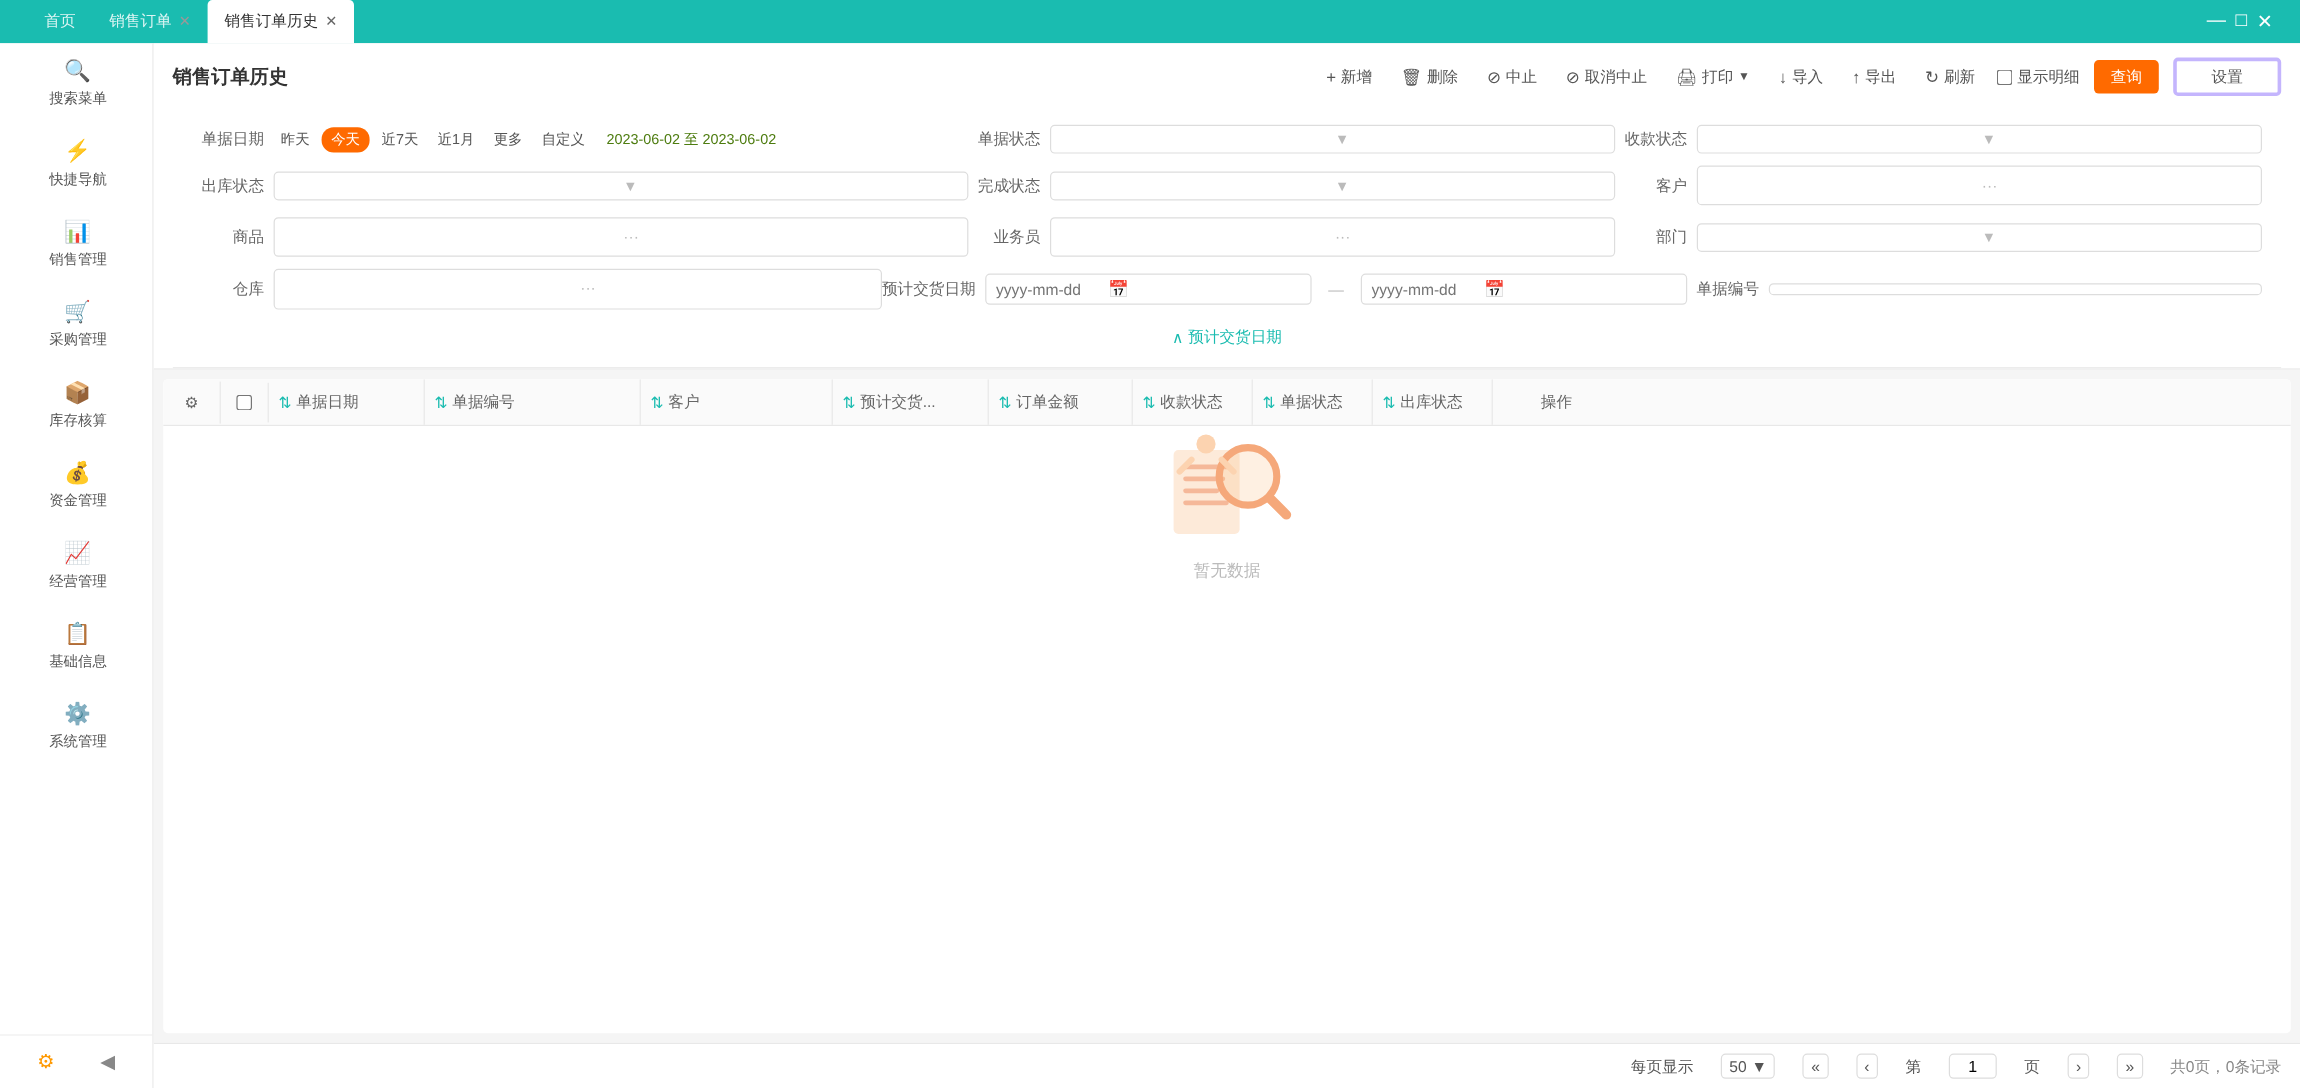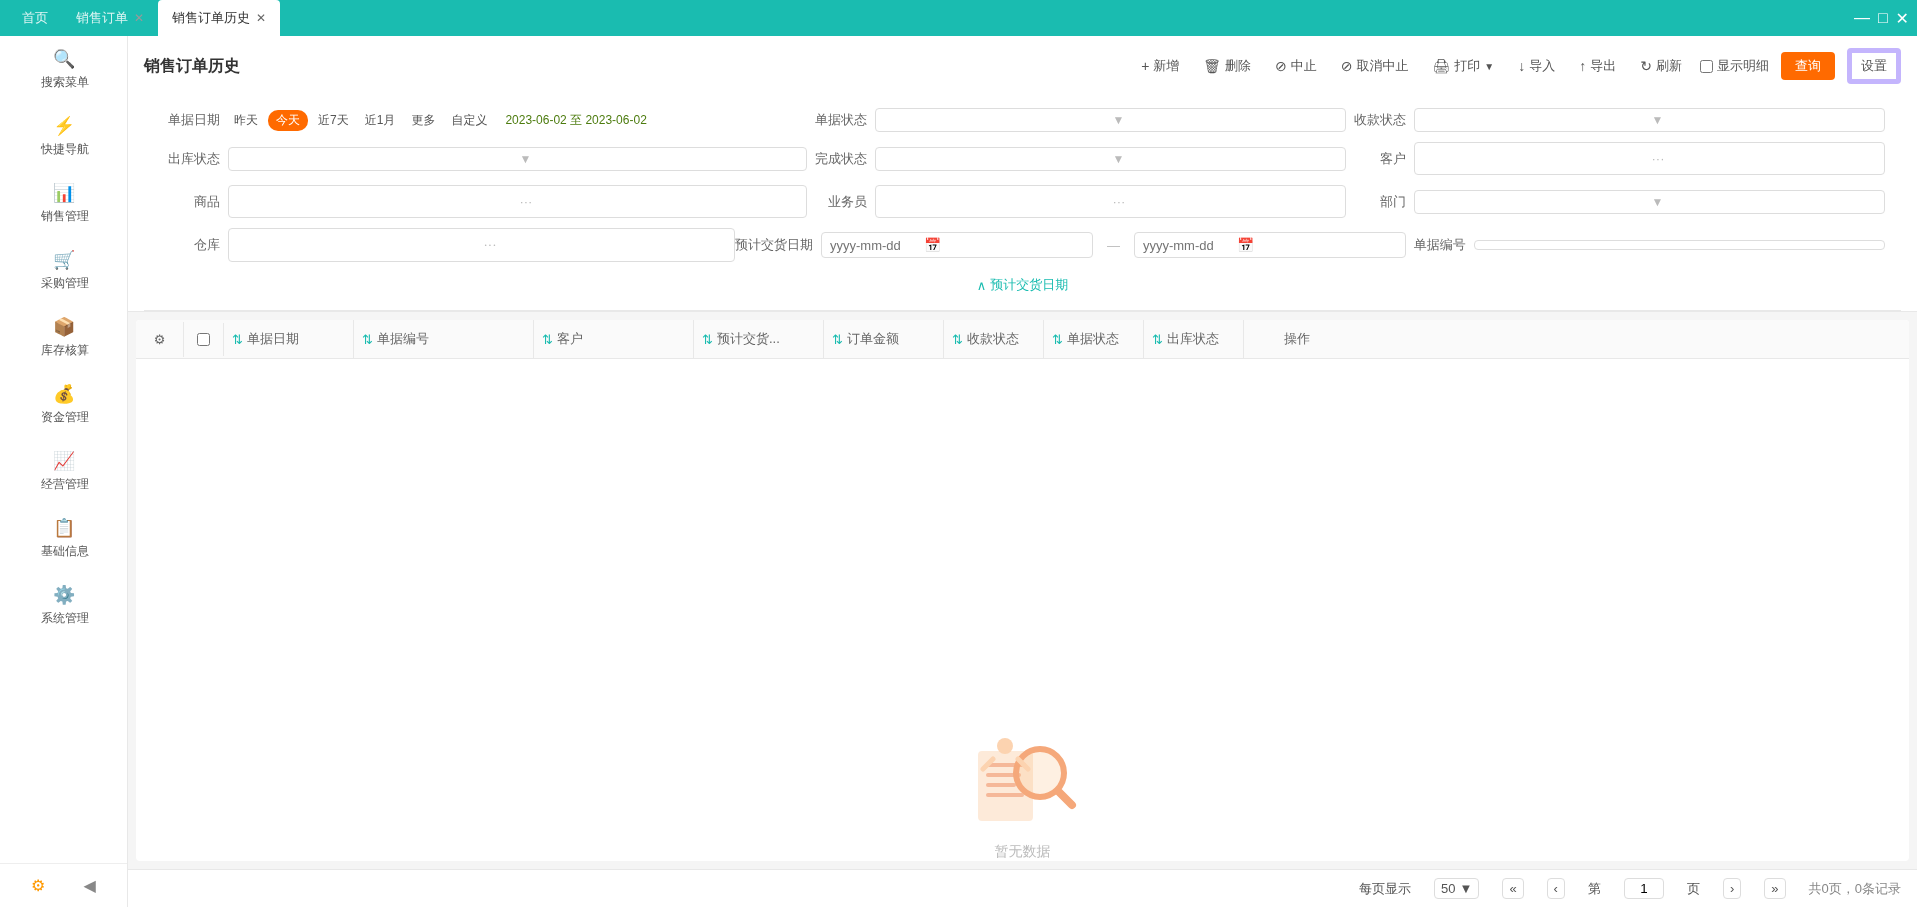--- a/index.html
+++ b/index.html
@@ -1,19 +1,19 @@
 <!DOCTYPE html>
 <html><head>
   <meta charset="utf-8">
   <style>
     * { margin: 0; padding: 0; box-sizing: border-box; }
     body { font-family: "Microsoft YaHei", "PingFang SC", sans-serif; font-size: 13px; background: #f5f5f5; display: flex; flex-direction: column; height: 100vh; overflow: hidden; }
 
     
-    .top-bar { background: #1abcb0; display: flex; align-items: center; height: 36px; padding: 0 8px; flex-shrink: 0; }
+    .top-bar { background: #1abcb0; display: flex; align-items: center; height: 36px; padding: 0 23px; flex-shrink: 0; }
     .top-bar-tabs { display: flex; align-items: stretch; height: 100%; flex: 1; }
     .tab-item { display: flex; align-items: center; padding: 0 14px; color: rgba(255,255,255,0.85); cursor: pointer; font-size: 13px; gap: 6px; position: relative; }
     .tab-item.active { background: #fff; color: #333; border-radius: 4px 4px 0 0; }
     .tab-item .tab-close { font-size: 12px; color: #999; cursor: pointer; }
     .tab-item.active .tab-close { color: #666; }
     .top-bar-actions { display: flex; align-items: center; gap: 8px; }
     .top-bar-actions span { color: #fff; font-size: 16px; cursor: pointer; }
 
     
     .main-layout { display: flex; flex: 1; overflow: hidden; }
@@ -28,21 +28,21 @@
     .content { flex: 1; display: flex; flex-direction: column; overflow: hidden; background: #f5f5f5; }
 
     
     .page-header { background: #fff; padding: 12px 16px 0; border-bottom: 1px solid #e8e8e8; }
     .page-title-row { display: flex; align-items: center; justify-content: space-between; margin-bottom: 12px; }
     .page-title { font-size: 16px; font-weight: bold; color: #333; }
     .toolbar { display: flex; align-items: center; gap: 12px; }
     .toolbar-btn { display: flex; align-items: center; gap: 4px; font-size: 13px; color: #555; cursor: pointer; padding: 4px 6px; border-radius: 4px; }
     .toolbar-btn .btn-icon { font-size: 14px; }
     .toolbar-btn.primary { background: #ff6a00; color: #fff; padding: 5px 14px; border-radius: 4px; }
-    .toolbar-btn.secondary { border: 5px solid #c4b5fd; padding: 4px 9px; }
+    .toolbar-btn.secondary { border: 3px solid #c4b5fd; padding: 4px 29px; }
     .toolbar-checkbox { display: flex; align-items: center; gap: 4px; font-size: 13px; color: #555; cursor: pointer; }
 
     
     .filter-section { background: #fff; padding: 12px 16px; border-bottom: 1px solid #e8e8e8; }
     .filter-row { display: flex; align-items: center; gap: 0; margin-bottom: 10px; }
     .filter-row:last-child { margin-bottom: 0; }
     .filter-item { display: flex; align-items: center; flex: 1; gap: 8px; }
     .filter-label { color: #666; font-size: 13px; white-space: nowrap; min-width: 60px; text-align: right; }
     .filter-control { flex: 1; display: flex; align-items: center; gap: 4px; }
     .date-tabs { display: flex; align-items: center; gap: 4px; }
@@ -68,21 +68,21 @@
     .th-date { width: 130px; }
     .th-number { width: 180px; }
     .th-customer { width: 160px; }
     .th-delivery { width: 130px; }
     .th-amount { width: 120px; }
     .th-pay-status { width: 100px; }
     .th-order-status { width: 100px; }
     .th-out-status { width: 100px; }
     .th-action { }
 
-    .table-body { flex: 1; display: flex; flex-direction: column; align-items: center; justify-content: flex-end; }
+    .table-body { flex: 1; display: flex; flex-direction: column; align-items: center; justify-content: flex-start; }
     .empty-state { display: flex; flex-direction: column; align-items: center; gap: 12px; }
     .empty-text { font-size: 14px; color: #bbb; }
 
     
     .pagination { background: #fff; border-top: 1px solid #e8e8e8; padding: 8px 16px; display: flex; align-items: center; justify-content: flex-end; gap: 23px; font-size: 13px; color: #555; }
     .pagination-select { display: flex; align-items: center; gap: 4px; border: 1px solid #ddd; border-radius: 4px; padding: 2px 6px; }
     .pagination-btn { padding: 2px 6px; cursor: pointer; color: #555; border: 1px solid #ddd; border-radius: 4px; background: #fff; }
     .pagination-input { width: 40px; border: 1px solid #ddd; border-radius: 4px; text-align: center; padding: 2px 4px; }
     .pagination-info { color: #888; }
   </style>

